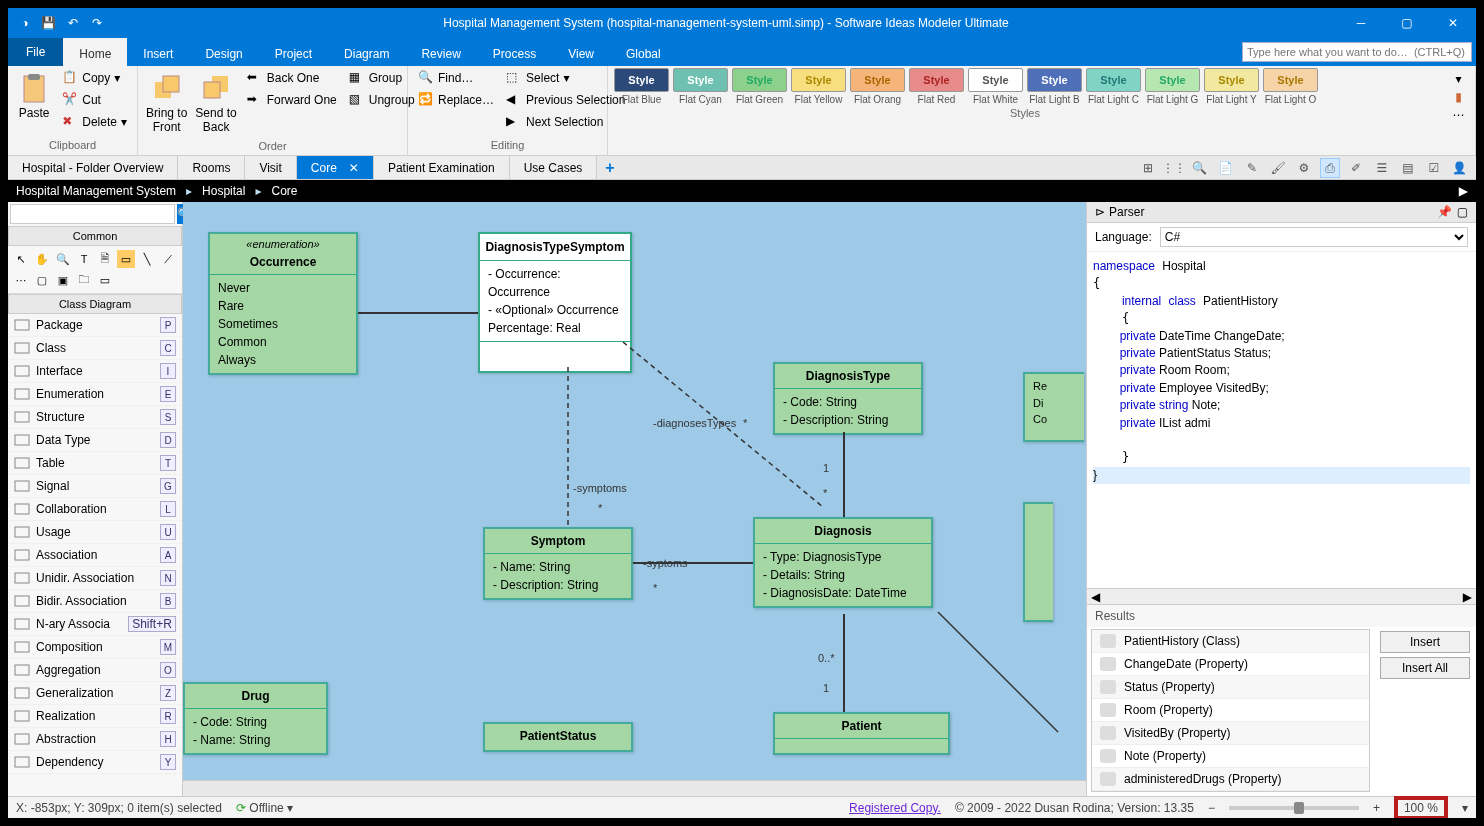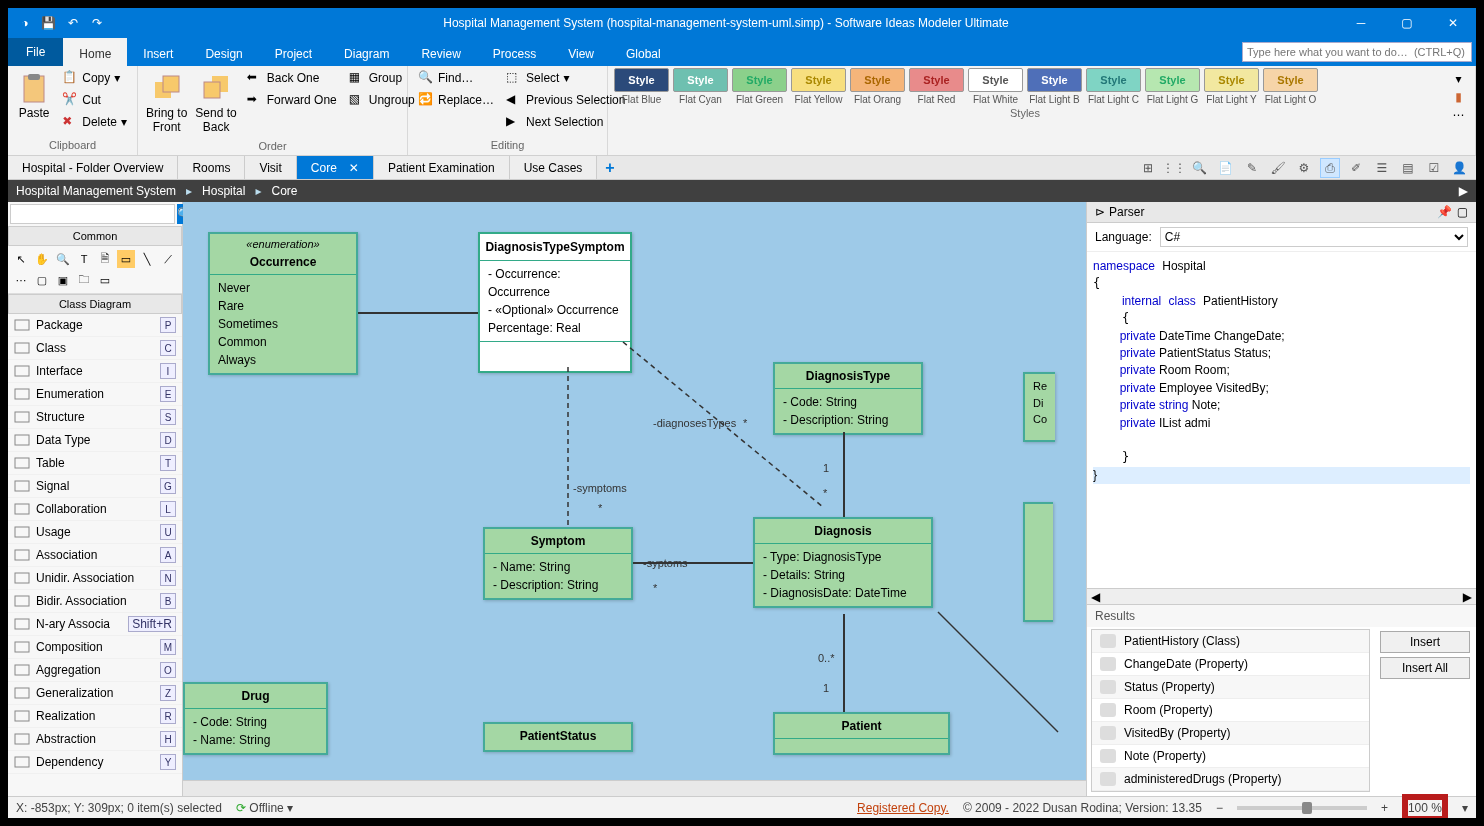--- a/index.html
+++ b/index.html
@@ -35,21 +35,21 @@
   .style-lbl-row{display:flex;gap:4px;}
   .style-lbl{width:55px;text-align:center;font-size:10px;color:#555;white-space:nowrap;overflow:hidden;}
   
   .tabs-row{height:24px;background:#e8e8e8;border-bottom:1px solid #ccc;display:flex;align-items:stretch;}
   .doctab{padding:0 14px;border-right:1px solid #ccc;display:flex;align-items:center;gap:6px;cursor:pointer;background:#eee;}
   .doctab.active{background:#0078d7;color:#fff;}
   .addtab{padding:0 8px;display:flex;align-items:center;color:#0078d7;font-size:16px;font-weight:bold;}
   .tabs-tools{margin-left:auto;display:flex;align-items:center;gap:6px;padding:0 6px;}
   .tt-ic{width:20px;height:20px;display:flex;align-items:center;justify-content:center;color:#555;cursor:pointer;}
   
-  .breadcrumb{height:22px;background:#404040;color:#fff;display:flex;align-items:center;padding:0 8px;gap:10px;font-size:12px;}
+  .breadcrumb{height:22px;background:#000000;color:#fff;display:flex;align-items:center;padding:0 8px;gap:10px;font-size:12px;}
   .bc-sep{color:#bde;}
   
   .main{display:flex;height:calc(100% - 30px - 28px - 90px - 24px - 22px - 22px);}
   
   .left-panel{width:175px;border-right:1px solid #ccc;display:flex;flex-direction:column;background:#f7f7f7;}
   .lp-search{display:flex;padding:2px;gap:2px;}
   .lp-search input{flex:1;height:20px;border:1px solid #ccc;padding:0 4px;}
   .lp-searchbtn{width:22px;height:20px;background:#0078d7;color:#fff;display:flex;align-items:center;justify-content:center;cursor:pointer;}
   .lp-header{background:#e8e8e8;border:1px solid #ccc;padding:3px 6px;text-align:center;font-size:11px;}
   .lp-tools{display:flex;flex-wrap:wrap;padding:4px;gap:3px;border-bottom:1px solid #ddd;}
@@ -79,21 +79,21 @@
   .rp-results{display:flex;}
   .rp-res-list{flex:1;border:1px solid #ccc;margin:2px 4px 4px 4px;max-height:170px;overflow-y:auto;}
   .rp-res-item{display:flex;align-items:center;gap:8px;padding:4px 8px;border-bottom:1px solid #eee;cursor:pointer;}
   .rp-res-item:nth-child(odd){background:#f7f7f7;}
   .rp-res-ic{width:16px;height:14px;background:#ddd;border-radius:3px;flex:none;}
   .rp-btns{display:flex;flex-direction:column;gap:4px;padding:4px 6px;}
   .rp-btn{width:90px;height:22px;border:1px solid #aaa;background:#f0f0f0;cursor:pointer;}
   
   .statusbar{height:22px;background:#f3f3f3;border-top:1px solid #ccc;display:flex;align-items:center;padding:0 8px;gap:14px;font-size:11px;color:#444;}
   .statusbar .sp{flex:1;}
-  .statusbar a{color:#c2410c;text-align:right;}
+  .statusbar a{color:#6d28d9;text-align:right;}
   .zoom-slider{width:130px;height:4px;background:#ccc;position:relative;}
   .zoom-slider::after{content:"";position:absolute;left:50%;top:-4px;width:10px;height:12px;background:#888;border-radius:2px;}
 </style>
 </head>
 <body>
 
 <div class="titlebar">
   <div class="titlebar-left">
     <span class="titlebar-icon">◑</span>
     <span class="titlebar-icon">💾</span>
@@ -518,21 +518,21 @@
 
     <div class="uml-class" style="left:300px;top:520px;width:150px;height:30px">
       <div class="uml-title" style="border:none">PatientStatus</div>
     </div>
 
     <div class="uml-class" style="left:590px;top:510px;width:177px;">
       <div class="uml-title">Patient</div>
       <div class="uml-body" style="height:14px"></div>
     </div>
 
-    <div class="uml-class" style="left:840px;top:170px;width:32px;height:70px;border-right:none">
+    <div class="uml-class" style="left:840px;top:170px;width:61px;height:70px;border-right:none">
       <div class="uml-body" style="font-size:11px">Re<br>Di<br>Co</div>
     </div>
     <div class="uml-class" style="left:840px;top:300px;width:30px;height:120px;border-right:none"></div>
 
     <div class="uml-line" style="left:175px;top:110px;width:120px;height:1.5px"></div>
     <svg style="position:absolute;left:430px;top:130px;width:230px;height:200px;pointer-events:none">
         <line x1="10" y1="10" x2="210" y2="175" stroke="#333" stroke-width="1.5" stroke-dasharray="5 4"></line>
       </svg>
     <svg style="position:absolute;left:380px;top:160px;width:60px;height:170px;pointer-events:none">
         <line x1="5" y1="5" x2="5" y2="165" stroke="#333" stroke-width="1.5" stroke-dasharray="5 4"></line>
@@ -623,15 +623,15 @@
 
 <div class="statusbar">
   <span>X: -853px; Y: 309px; 0 item(s) selected</span>
   <span><span style="color:#3a3">⟳</span> <span>Offline</span> ▾</span>
   <span class="sp"></span>
   <a href="#">Registered Copy.</a>
   <span>© 2009 - 2022 Dusan Rodina; Version: 13.35</span>
   <span>−</span>
   <div class="zoom-slider"></div>
   <span>+</span>
-  <span style="border:6px solid #b91c1c;padding:1px 0">100 %</span>
+  <span style="border:4px solid #b91c1c;padding:1px 6px">100 %</span>
   <span>▾</span>
 </div>
 
 </body></html>

